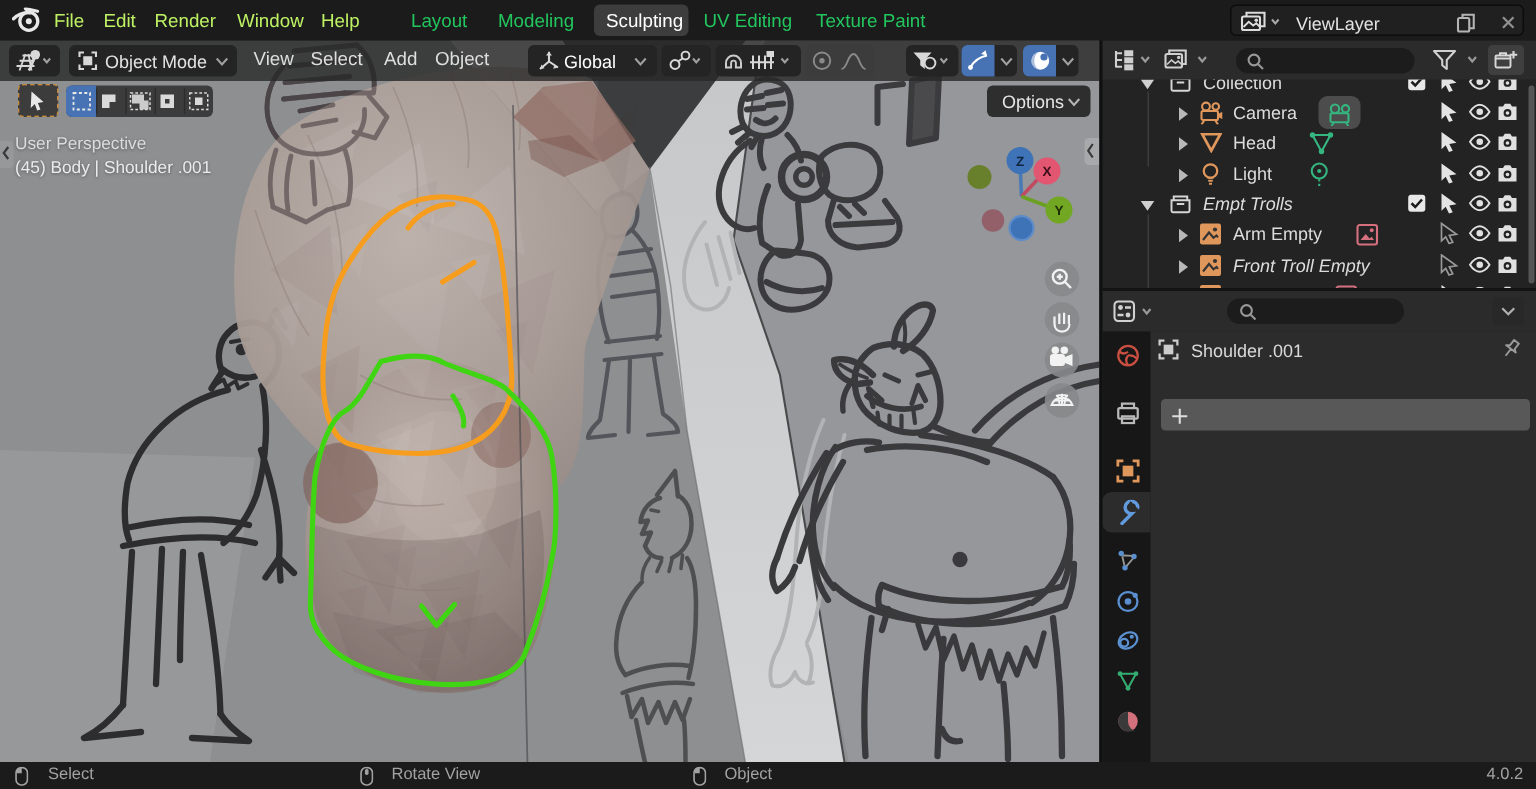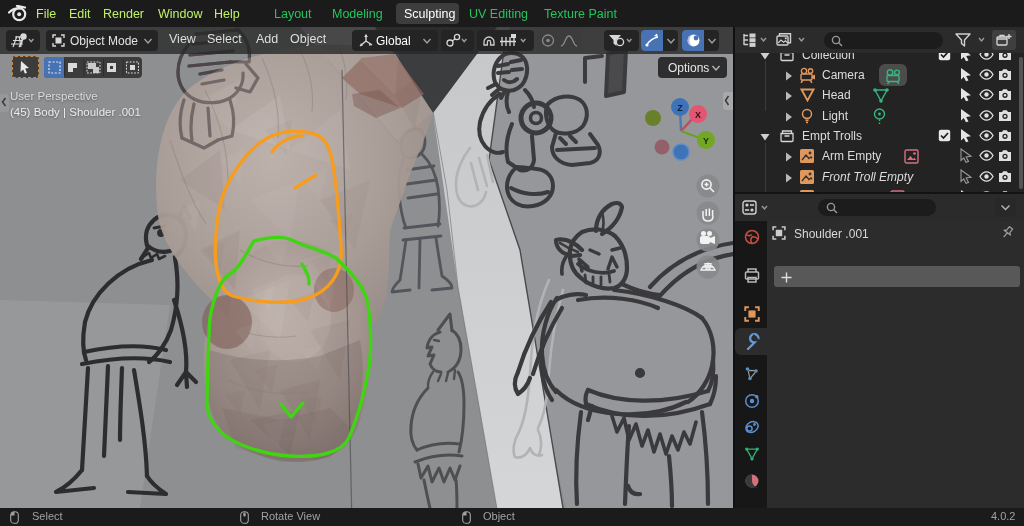--- a/index.html
+++ b/index.html
@@ -330,20 +330,35 @@
     <div class="abs tmenu" style="left:158px">Window</div>
     <div class="abs tmenu" style="left:214px">Help</div>
     <div class="abs ttab" style="left:274px">Layout</div>
     <div class="abs ttab" style="left:332px">Modeling</div>
     <div class="abs" style="left:396px;top:3px;width:63px;height:21px;background:#3d3d3d;border-radius:4px;"></div>
     <div class="abs ttab" style="left:404px;color:#ffffff">Sculpting</div>
     <div class="abs ttab" style="left:469px">UV Editing</div>
     <div class="abs ttab" style="left:544px">Texture Paint</div>
 
 
+    <div class="abs twidget" style="left:820px;width:196px;">
+      <svg class="abs" style="left:6px;top:3px" width="30" height="16" viewBox="0 0 30 16">
+        <rect x="1" y="4" width="12" height="9" rx="1.2" fill="none" stroke="#dcdcdc" stroke-width="1.4"></rect>
+        <path d="M4,4 v-2.5 h12 v9 h-3" fill="none" stroke="#dcdcdc" stroke-width="1.4"></path>
+        <path d="M2,11 l3.5,-3.5 l3,2.5 l2,-1.5 l2.5,2.5" fill="none" stroke="#dcdcdc" stroke-width="1.2"></path>
+        <circle cx="10.5" cy="6.5" r="1.2" fill="#dcdcdc"></circle>
+        <path d="M21,6 l2.2,2.6 l2.2,-2.6" fill="none" stroke="#a8a8a8" stroke-width="1.4"></path>
+      </svg>
+      <span class="abs" style="left:43px;top:5px;color:#e2e2e2;">ViewLayer</span>
+      <svg class="abs" style="left:150px;top:4px" width="44" height="15" viewBox="0 0 44 15">
+        <rect x="1" y="4" width="7.5" height="9" rx="1" fill="none" stroke="#b4b4b4" stroke-width="1.4"></rect>
+        <path d="M4,4 v-2.2 h7.5 v9 h-2.5" fill="none" stroke="#b4b4b4" stroke-width="1.4"></path>
+        <path d="M31,3.5 l7,7 M38,3.5 l-7,7" stroke="#909090" stroke-width="1.5"></path>
+      </svg>
+    </div>
   </div>
 
   <div class="abs" id="hdr2" style="left:0;top:27px;width:733px;height:27px;background:rgba(40,40,40,0.80);">
 
     <div class="abs pill" style="left:6px;top:3px;width:34px;height:21px;">
       <svg class="abs" style="left:4px;top:3px" width="26" height="15" viewBox="0 0 26 15">
         <path d="M1,11 h12 M3,7.5 h10 M5,4 h8 M3,14 l4,-11 M11,14 l-2,-11" stroke="#d8d8d8" stroke-width="1.2" fill="none"></path>
         <circle cx="13.5" cy="3.5" r="3.2" fill="#d8d8d8"></circle>
         <path d="M13.5,3.5 l-2.8,8 l-1.5,2.5" stroke="#d8d8d8" stroke-width="1.8" fill="none"></path>
         <path d="M19,6 l2.2,2.6 l2.2,-2.6" fill="none" stroke="#a0a0a0" stroke-width="1.4"></path>
@@ -651,21 +666,21 @@
           </svg>
       </div>
 
       <div class="orow" style="top:72.9px;">
         <svg class="abs" style="left:25px;top:7px" width="10" height="8" viewBox="0 0 10 8">
             <path d="M0.5,1 h9 l-4.5,6.5 z" fill="#cfcfcf"></path>
           </svg>
         <svg class="abs" style="left:45px;top:3px" width="14" height="14" viewBox="0 0 14 14">
             <path d="M1,4.5 h12 v7 a1,1 0 0 1 -1,1 h-10 a1,1 0 0 1 -1,-1 z M2.5,4.5 v-2.5 h9 v2.5 M4.5,7 h5" stroke="#d6d6d6" stroke-width="1.3" fill="none"></path>
           </svg>
-        <span style="left:67px;">Empt Trolls</span>
+        <span style="left:67px;font-style:italic;">Empt Trolls</span>
         <svg class="abs" style="left:203px;top:3px" width="13" height="13" viewBox="0 0 13 13">
             <rect x="0.8" y="0.8" width="11.4" height="11.4" rx="2" fill="#e8e8e8"></rect>
             <path d="M3,6.5 l2.5,2.5 l4.5,-5" stroke="#1b1b1b" stroke-width="1.7" fill="none"></path>
           </svg>
         <svg class="abs" style="left:224px;top:2px" width="14" height="15" viewBox="0 0 14 15">
             <path d="M2,1 L12,8.2 L7.2,9 L9.5,13.5 L7,14.3 L4.8,9.9 L2,12.5 Z" fill="#e4e4e4"></path>
           </svg>
         <svg class="abs" style="left:244px;top:4px" width="15" height="11" viewBox="0 0 15 11">
             <path d="M1,5.5 C3,2 6,0.8 7.5,0.8 S12,2 14,5.5 C12,9 9,10.2 7.5,10.2 S3,9 1,5.5 Z" fill="none" stroke="#e0e0e0" stroke-width="1.3"></path>
             <circle cx="7.5" cy="5.5" r="2.2" fill="#e0e0e0"></circle>

